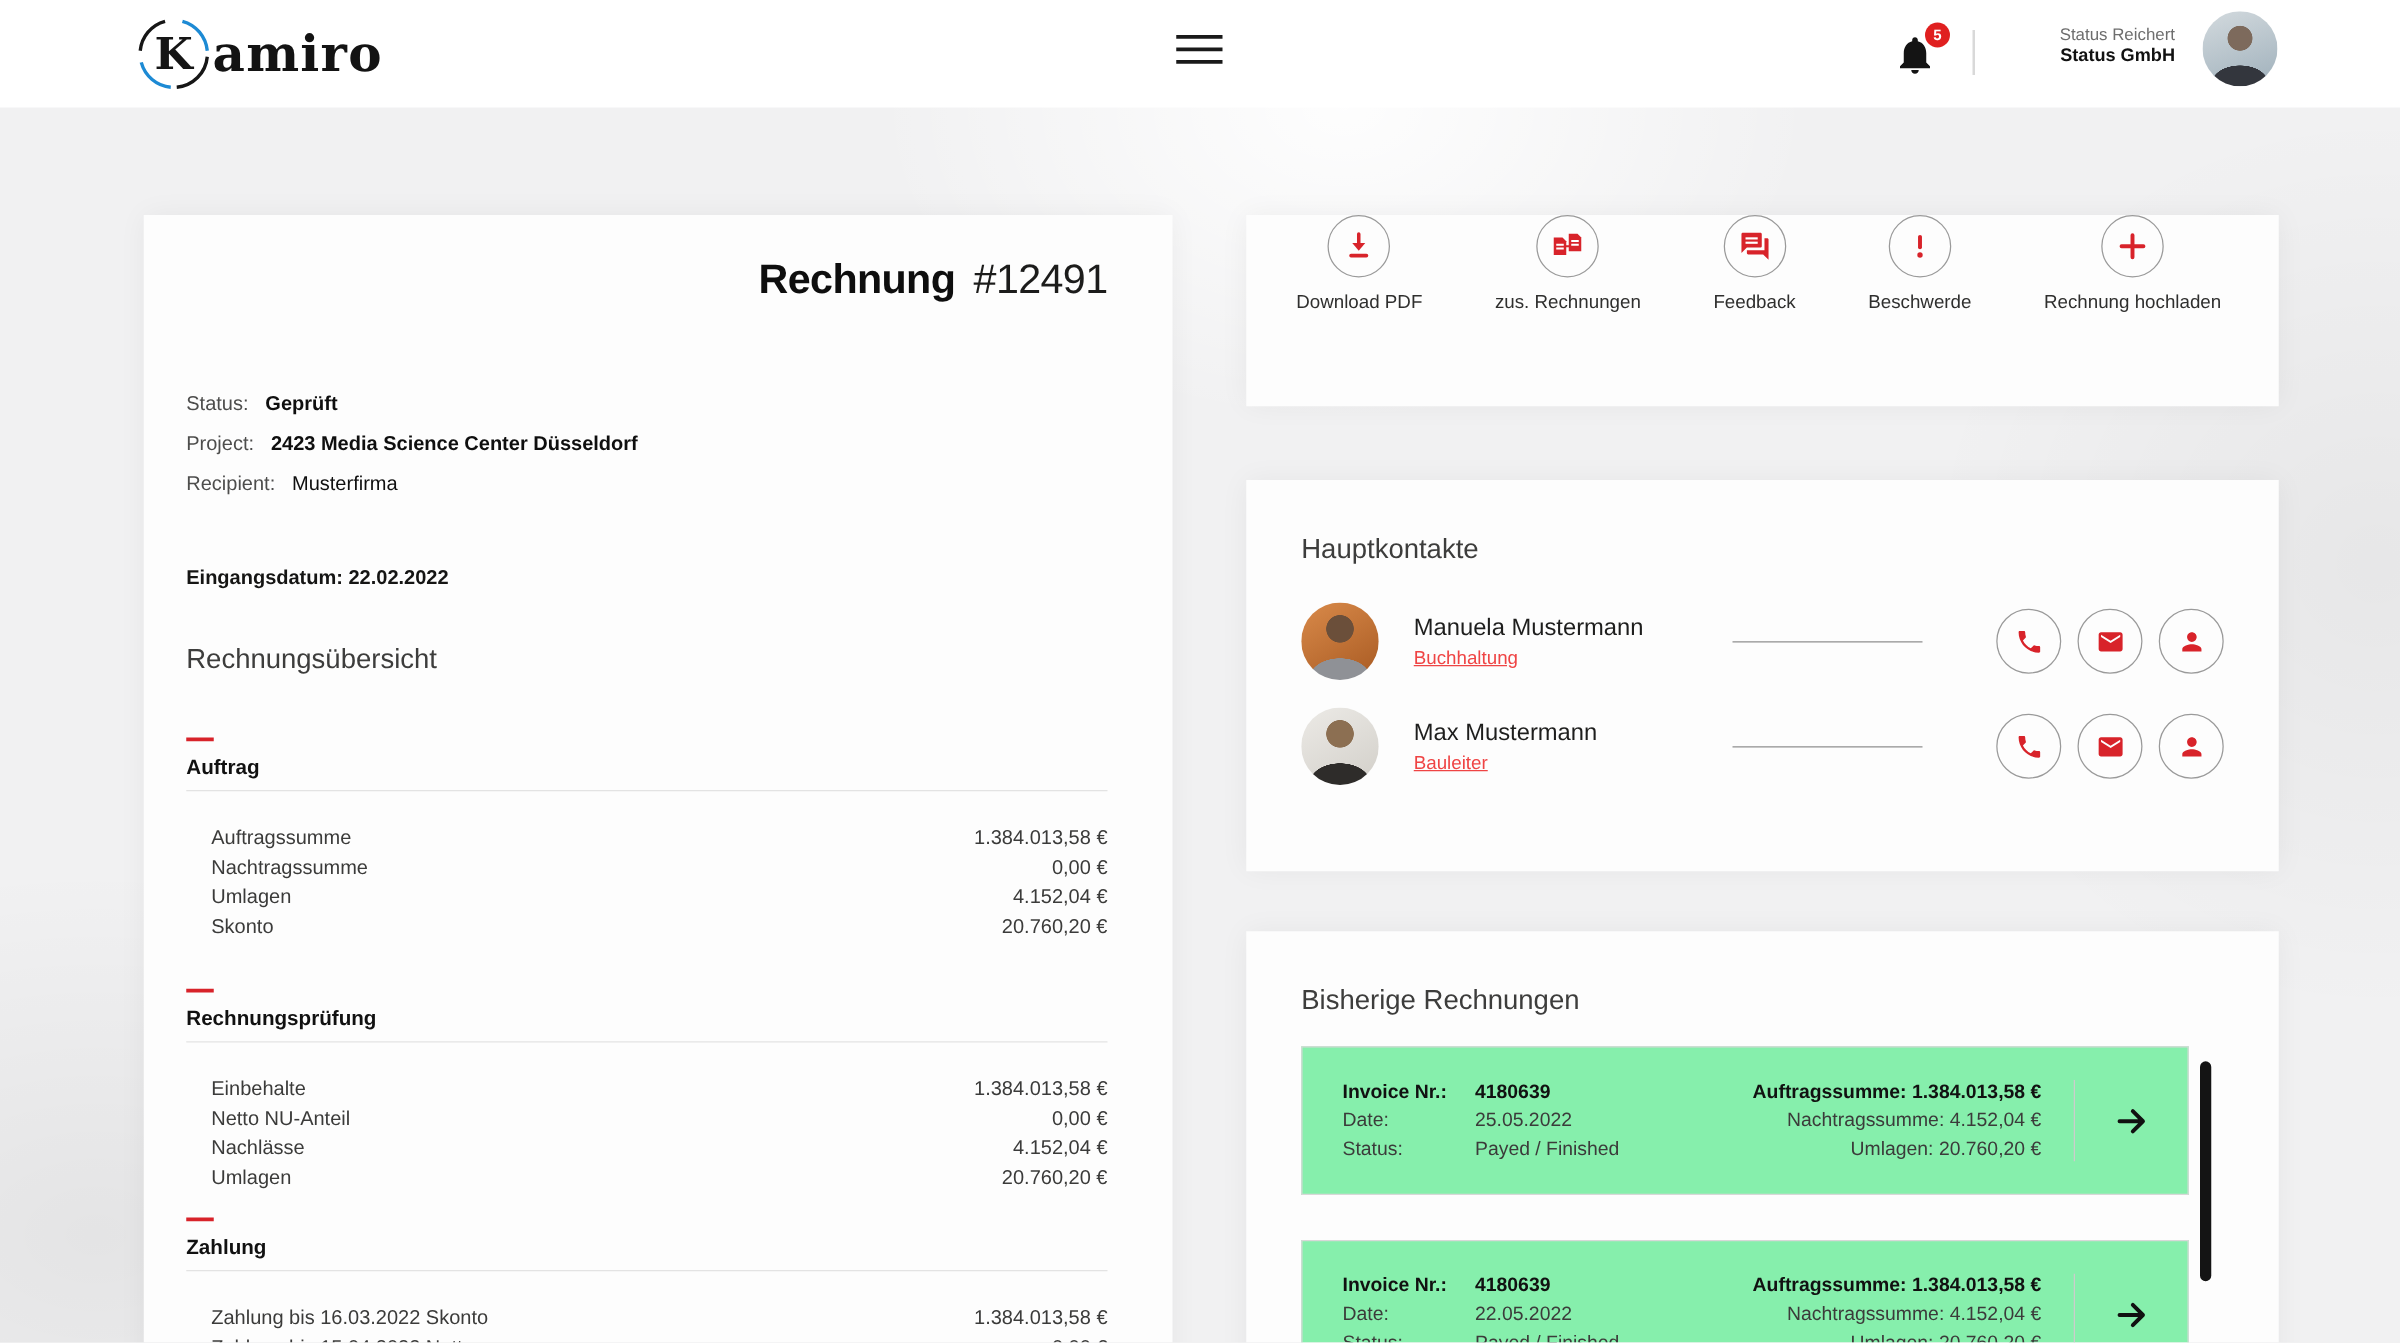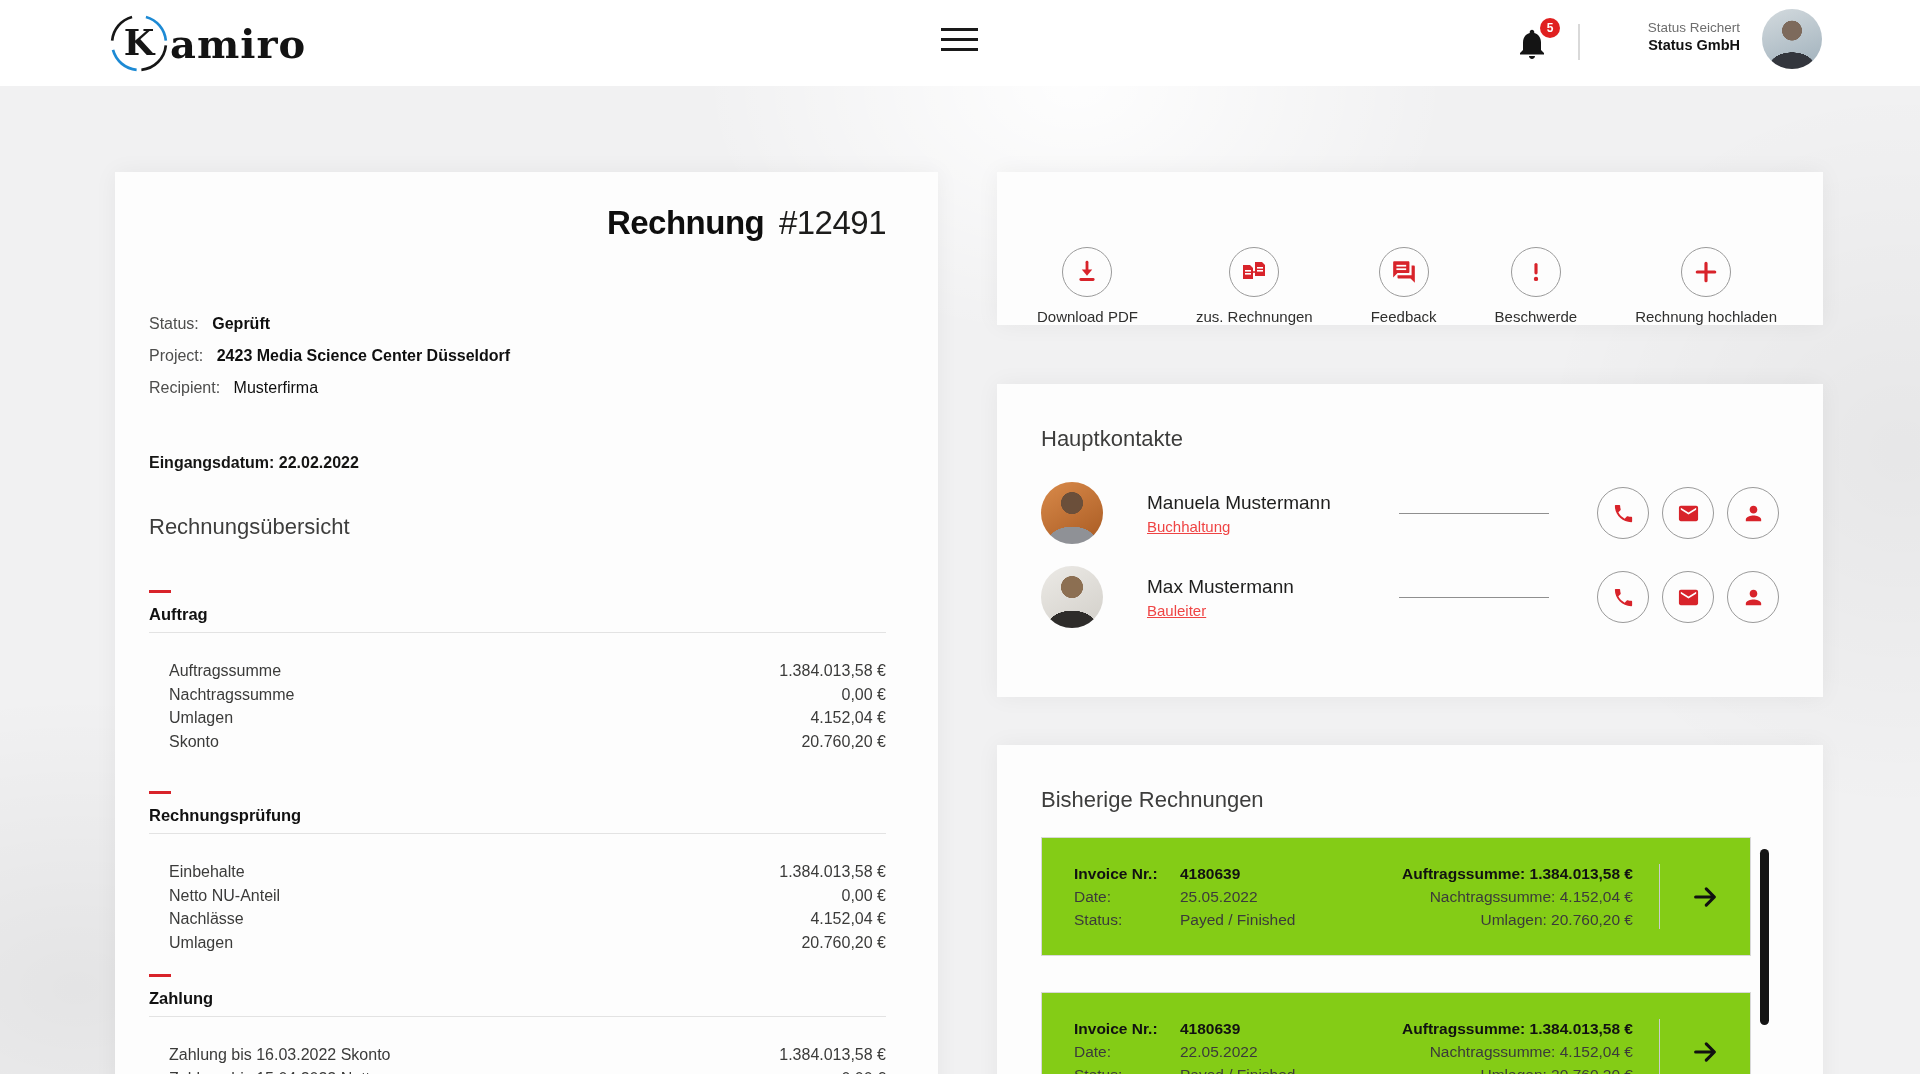--- a/index.html
+++ b/index.html
@@ -59,52 +59,52 @@
   .section { margin-top:38px; }
   .section.first { margin-top:50px; }
   .section.compact { margin-top:20px; }
   .dash { width:22px; height:3px; background:#d8232a; margin-bottom:12px; }
   .section-title { font-size:16.5px; font-weight:bold; color:#111; margin-bottom:8px; }
   .section hr { border:none; border-top:1px solid #e3e3e3; margin:0; }
   .rows { margin-top:26px; padding-left:20px; }
   .row { display:flex; justify-content:space-between; font-size:16px; line-height:23.5px; color:#3b3b3a; }
 
   
-  .actions-card { left:997px; top:172px; width:826px; height:153px; display:flex; align-items:flex-end;
+  .actions-card { left:997px; top:172px; width:826px; height:153px; display:flex; align-items:flex-start;
     justify-content:space-between; padding:0 46px 0 40px;gap:16px; }
   .action { display:flex; flex-direction:column; align-items:center; cursor:pointer; }
   .icon-circle { width:50px; height:50px; border:1px solid #9a9a9a; border-radius:50%;
     display:flex; align-items:center; justify-content:center; background:transparent; }
   .action .label { margin-top:11px; font-size:15px; color:#2f2f2e; }
 
   
   .contacts-card { left:997px; top:384px; width:826px; height:313px; padding:42px 44px 0 44px; }
   .card-h { font-size:22px; font-weight:400; color:#3d3d3c; }
   .contact-row { display:flex; align-items:center; margin-top:30px; }
   .contact-row.second { margin-top:22px; }
   .c-avatar { width:62px; height:62px; flex:0 0 62px; }
   .c-avatar.manuela { background:
       radial-gradient(circle at 50% 34%, #6b4f3a 0 21%, transparent 22%),
       radial-gradient(62% 40% at 50% 97%, #8f9196 0 62%, transparent 63%),
       linear-gradient(150deg,#d98a4a,#a85a22); }
   .c-avatar.max { background:
       radial-gradient(circle at 50% 34%, #8c6f52 0 21%, transparent 22%),
       radial-gradient(62% 40% at 50% 97%, #2e2c2a 0 62%, transparent 63%),
       linear-gradient(150deg,#eceae6,#d2cfc9); }
-  .c-info { margin-left:44px; width:255px; }
+  .c-info { margin-left:28px; width:255px; }
   .c-name { font-size:19px; color:#1e1e1d; }
   .c-role { font-size:15px; color:#ef4444; margin-top:4px;text-decoration:underline; }
   .c-line { width:152px; height:1px; background:#8f8f8f; margin-right:48px; }
   .c-actions { display:flex; gap:13px; margin-left:auto; }
   .c-btn { width:52px; height:52px; border:1px solid #9a9a9a; border-radius:50%;
     display:flex; align-items:center; justify-content:center; cursor:pointer; background:transparent; }
 
   
   .history-card { left:997px; top:745px; width:826px; height:420px; padding:42px 44px 0 44px; }
-  .inv-box { position:relative; width:710px; border:1px solid #d8d8d8; background:#84cc16;
+  .inv-box { position:relative; width:710px; border:1px solid #d8d8d8; background:#86efac;
     display:flex; align-items:center; padding:24px 0 24px 32px; margin-top:24px; }
   .inv-box.second { margin-top:36px; }
   .ib-left { width:286px; }
   .ib-row { font-size:15.5px; line-height:23px; color:#3b3b3a; display:flex; }
   .ib-row .lbl { width:106px; flex:0 0 106px; }
   .ib-row.strong .lbl, .ib-row.strong .val { font-weight:bold; color:#111; }
   .ib-right { flex:1; text-align:right; padding-right:26px; font-size:15.5px; line-height:23px; color:#3b3b3a; }
   .ib-right .strong { font-weight:bold; color:#111; }
   .ib-divider { width:1px; align-self:stretch; background:#cccccc; margin:2px 0; }
   .ib-arrow { width:90px; display:flex; align-items:center; justify-content:center; cursor:pointer; }

